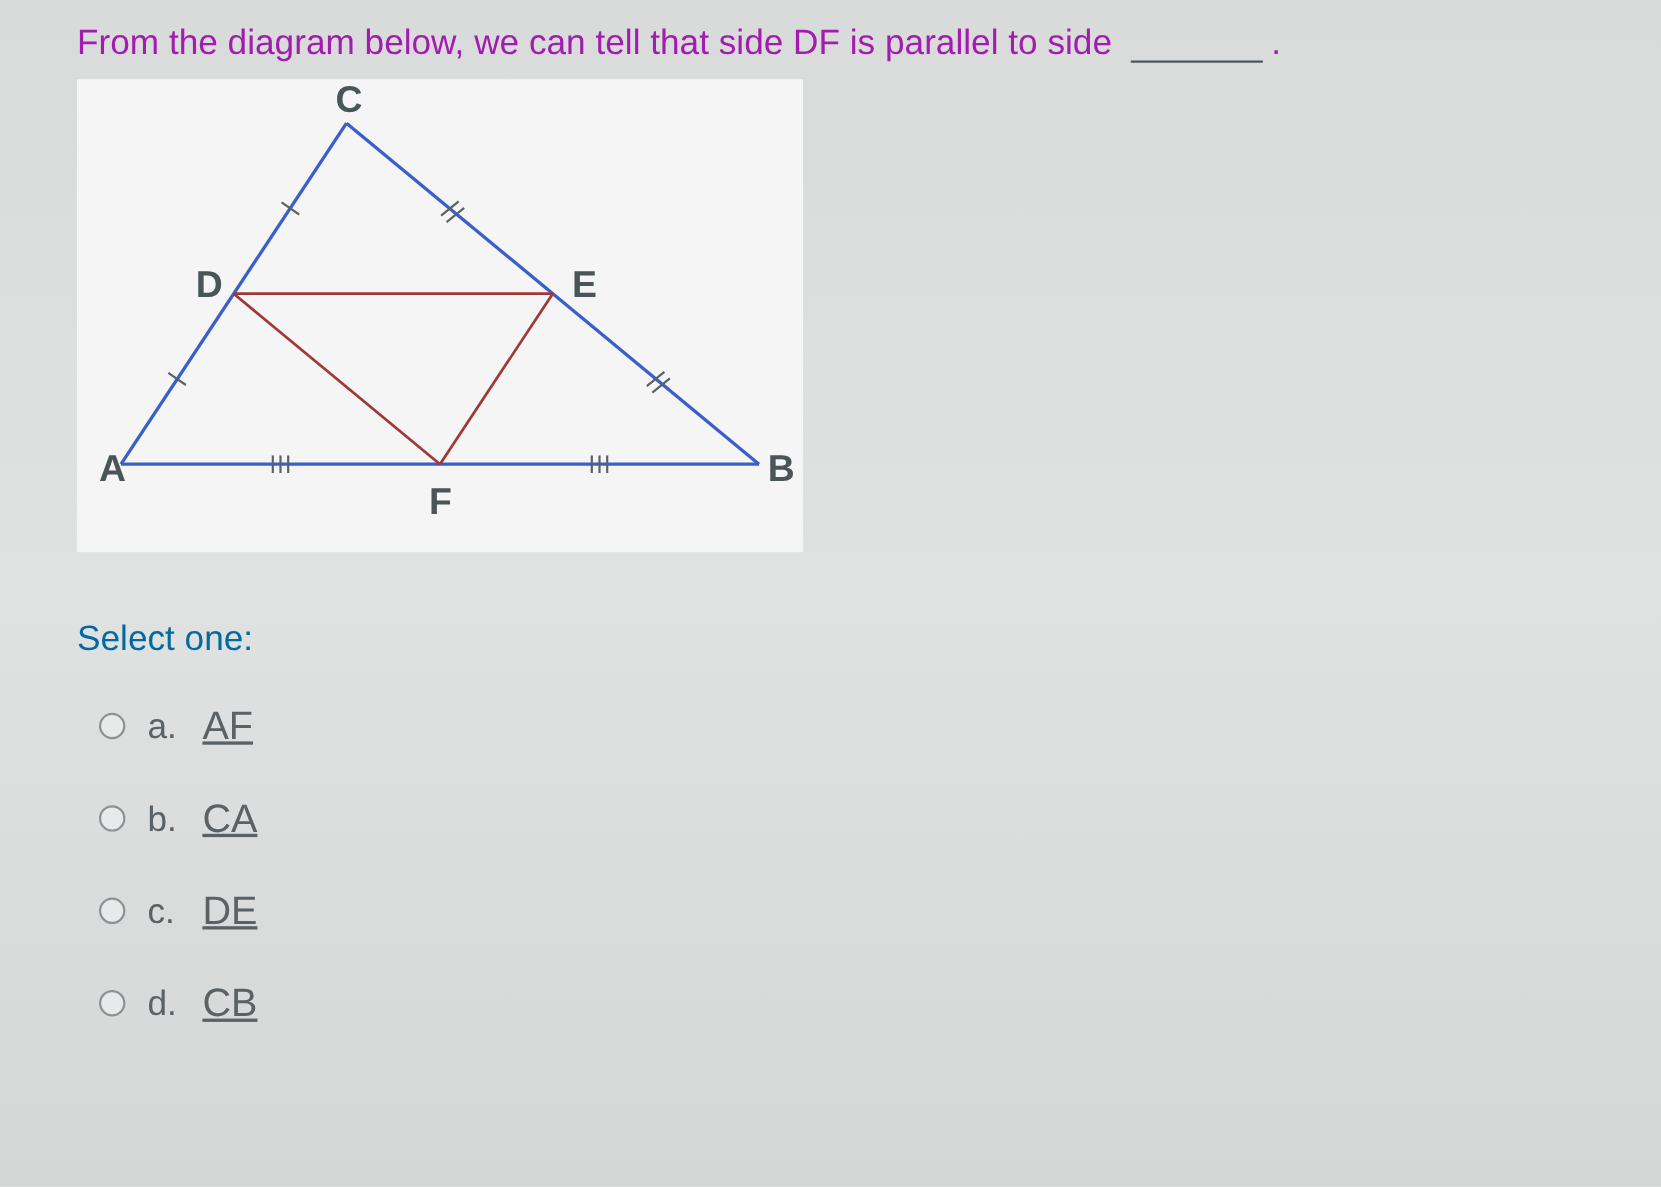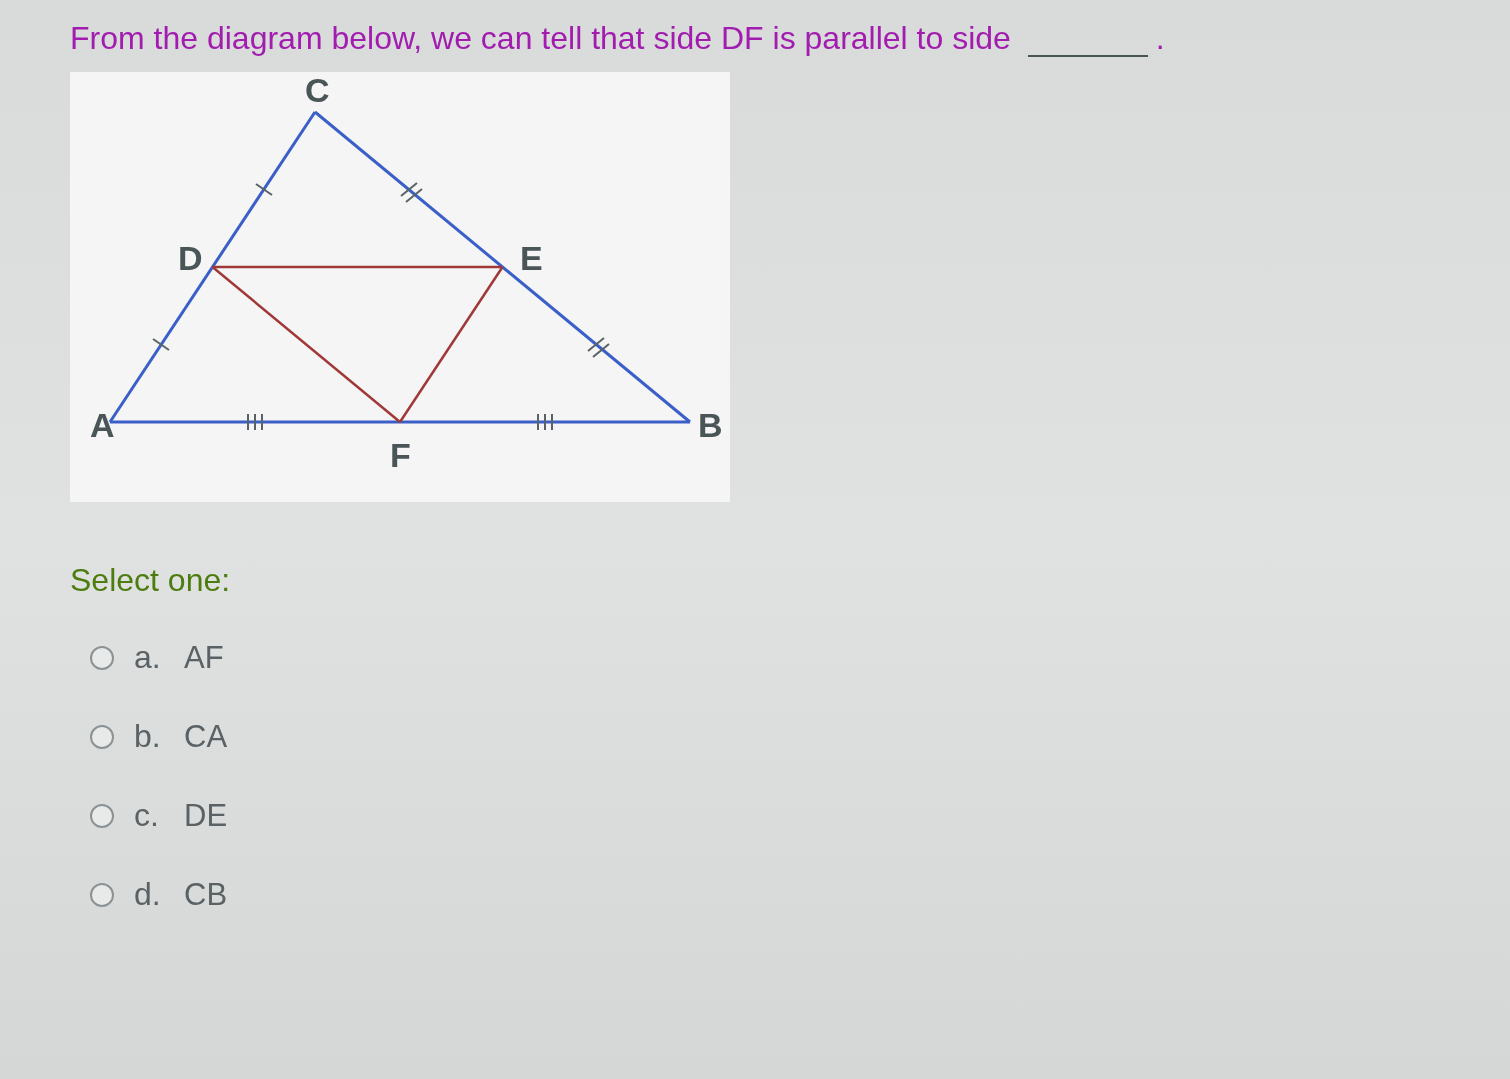--- a/index.html
+++ b/index.html
@@ -31,21 +31,21 @@
       height: 430px;
       position: relative;
       margin-bottom: 60px;
     }
     .diagram-svg {
       width: 100%;
       height: 100%;
     }
     .select-prompt {
       font-size: 32px;
-      color: #4d7c0f;
+      color: #0369a1;
       margin-bottom: 40px;
       font-weight: 400;
     }
     .options {
       margin-left: 20px;
     }
     .option {
       display: flex;
       align-items: center;
       margin-bottom: 42px;
@@ -58,22 +58,23 @@
       margin-right: 20px;
       background: #e8eae9;
       cursor: pointer;
     }
     .option-letter {
       font-size: 32px;
       color: #5a6266;
       width: 50px;
     }
     .option-text {
-      font-size: 31px;
+      font-size: 36px;
       color: #5a6266;
+      text-decoration: underline;
     }
   </style>
 </head>
 <body>
 
 <div class="question-text">
   <span>From the diagram below, we can tell that side DF is parallel to side</span>
   <span class="blank"></span><span>.</span>
 </div>
 

